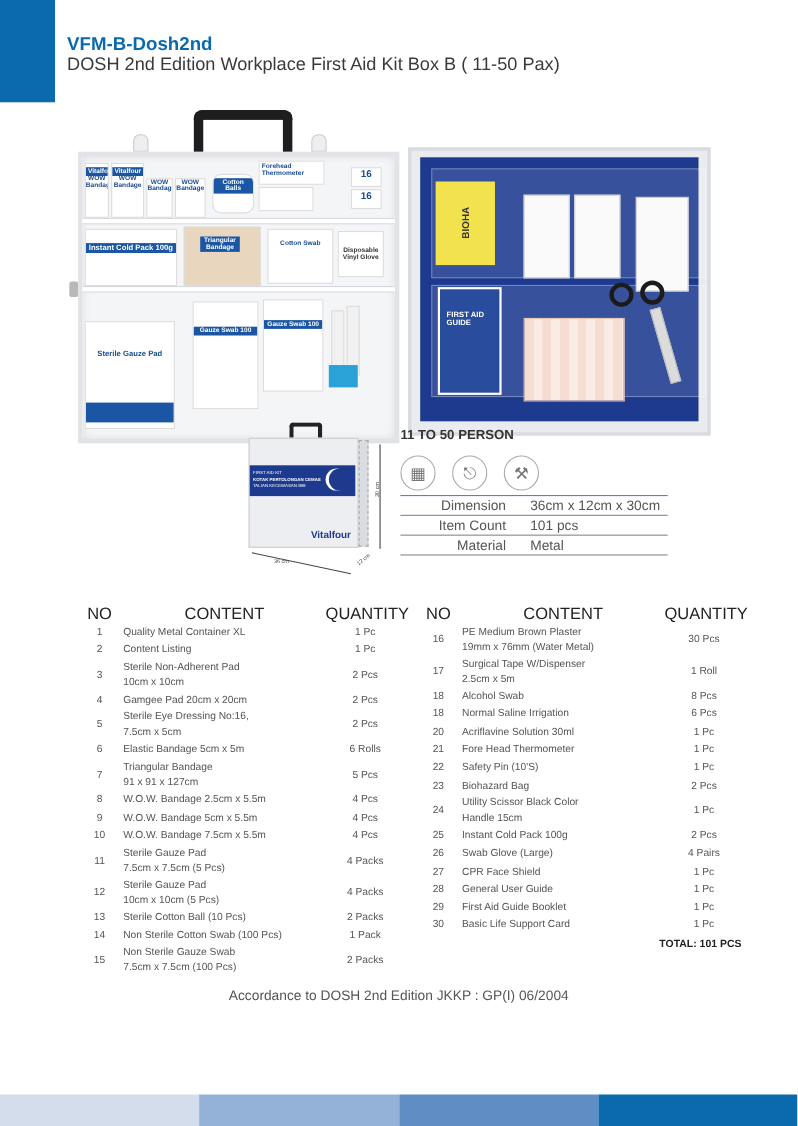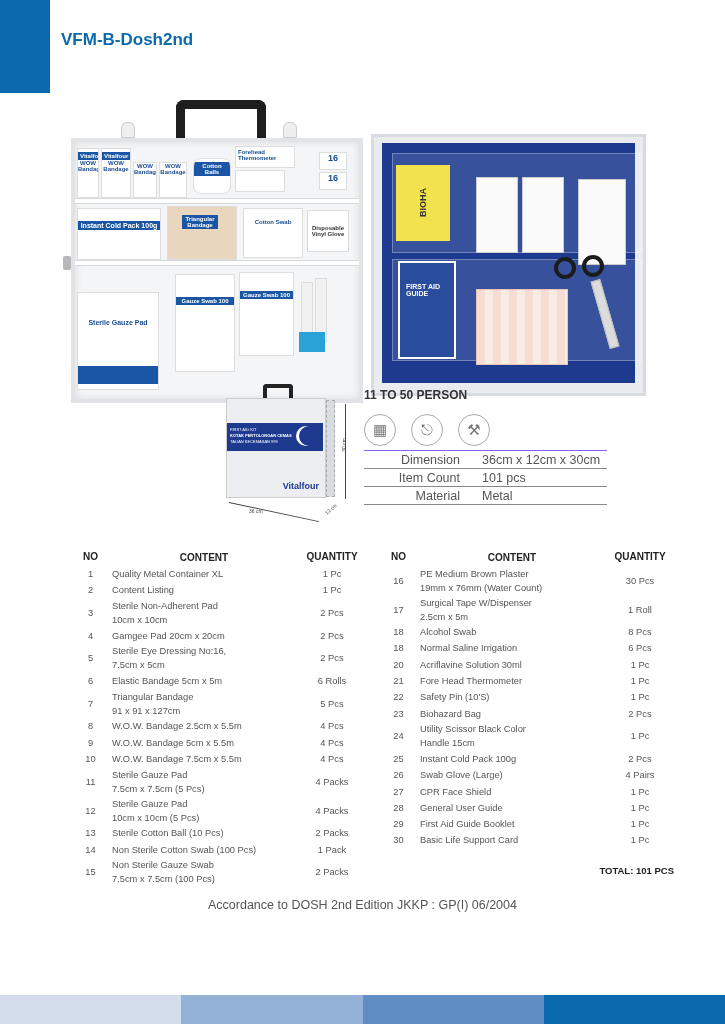--- a/index.html
+++ b/index.html
@@ -49,39 +49,40 @@
   .ic { width: 32px; height: 32px; border-radius: 50%; border: 1px solid #aaa; display: flex; align-items: center; justify-content: center; color: #777; font-size: 15px; }
   .spec-table { position: absolute; left: 364px; top: 450px; width: 243px; border-top: 1px solid #8b5cf6; }
   .spec-row { display: flex; height: 18px; border-bottom: 1px solid #888; font-size: 12.5px; color: #555; align-items: center; }
   .spec-label { width: 96px; text-align: right; padding-right: 0; }
   .spec-value { padding-left: 22px; }
 
   
   .ctable { position: absolute; top: 551px; font-size: 9.3px; color: #555; }
   .ctable.left { left: 78px; width: 290px; }
   .ctable.right { left: 386px; width: 290px; }
-  .chead { display: flex; font-weight: bold; color: #222; font-size: 10px; height: 15px; }
+  .chead { display: flex; font-weight: normal; color: #222; font-size: 15px; height: 15px; align-items: center; }
   .crow { display: flex; align-items: center; }
   .cno { width: 25px; text-align: center; }
   .ctext { flex: 1; padding-left: 9px; line-height: 14px; }
   .cqty { width: 72px; text-align: center; }
   .crow.single { height: 16.3px; }
   .crow.double { height: 29px; }
-  .total { text-align: right; font-weight: bold; color: #222; font-size: 9.5px; margin-top: 16px; padding-right: 2px; }
+  .total { text-align: right; font-weight: bold; color: #222; font-size: 9.5px; margin-top: 4px; padding-right: 2px; }
 
   .footer-note { position: absolute; left: 0; width: 725px; top: 898px; text-align: center; font-size: 12.5px; color: #555; }
   .footer-bars { position: absolute; left: 0; top: 995px; width: 725px; height: 29px; display: flex; }
   .footer-bars div { flex: 1; }
 </style>
 </head>
 <body>
 
 <div class="corner-bar"></div>
 <div class="title-block">
   <div class="sku">VFM-B-Dosh2nd</div>
+  <div class="subtitle">DOSH 2nd Edition Workplace First Aid Kit Box B ( 11-50 Pax)</div>
 </div>
 
 <div class="kit">
   <div class="handle"></div>
   <div class="tab" style="left:50px"></div>
   <div class="tab" style="left:212px"></div>
   <div class="latch" style="left:-8px;top:156px"></div>
   <div class="cabinet">
     <div class="shelf" style="top:56px"></div>
     <div class="shelf" style="top:118px"></div>
@@ -322,21 +323,21 @@
   <div class="chead">
     <div class="cno">NO</div>
     <div class="ctext" style="text-align:center">CONTENT</div>
     <div class="cqty">QUANTITY</div>
   </div>
   <div id="right-rows">
       <div class="crow double">
         <div class="cno">16</div>
         <div class="ctext">
           <div>PE Medium Brown Plaster</div>
-          <div>19mm x 76mm (Water Count)</div>
+          <div>19mm x 76mm (Water Metal)</div>
         </div>
         <div class="cqty">30 Pcs</div>
       </div>
       <div class="crow double">
         <div class="cno">17</div>
         <div class="ctext">
           <div>Surgical Tape W/Dispenser</div>
           <div>2.5cm x 5m</div>
         </div>
         <div class="cqty">1 Roll</div>

